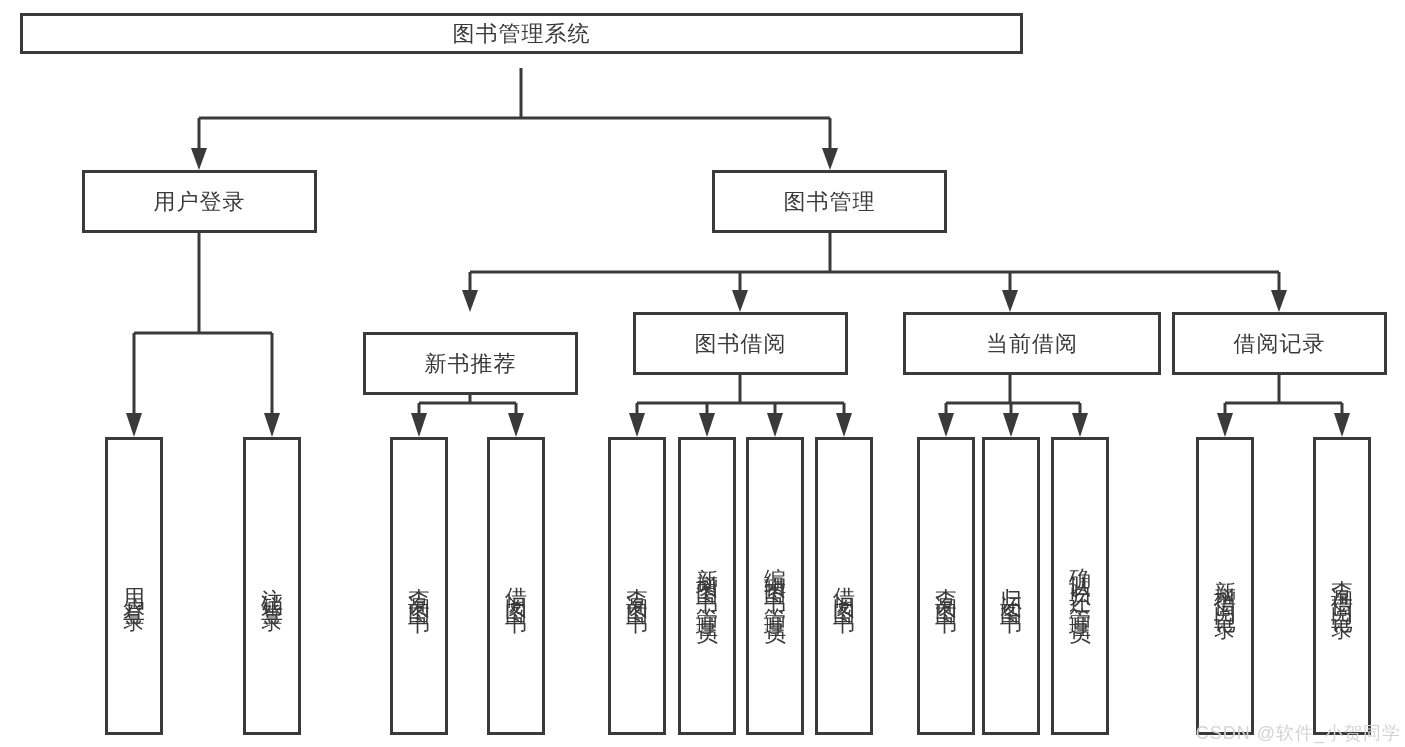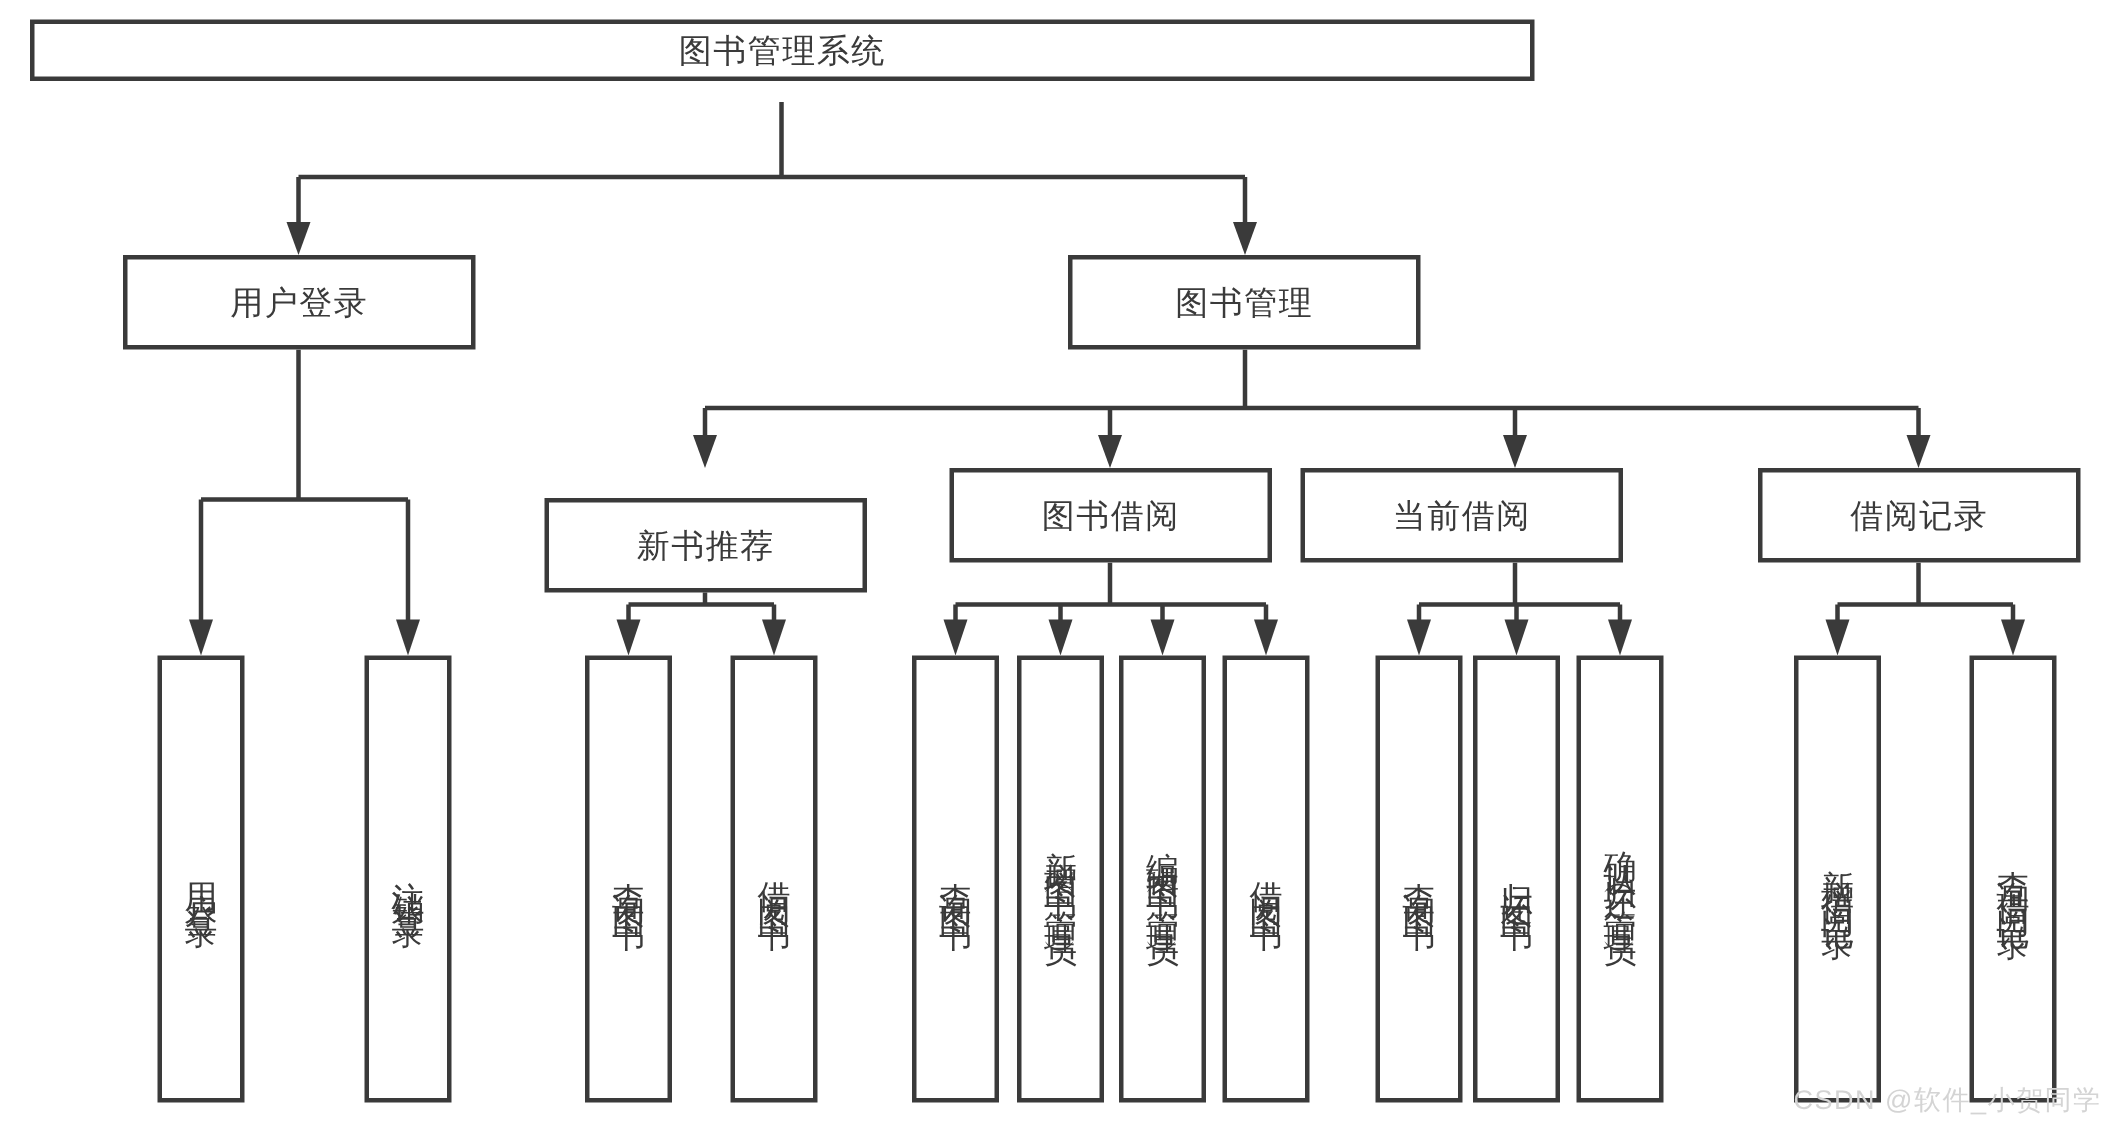--- a/index.html
+++ b/index.html
@@ -115,21 +115,21 @@
     </g>
   </svg>
 
   <div class="hbox" style="left:20px; top:13px; width:1003px; height:41px;">图书管理系统</div>
 
   <div class="hbox" style="left:82px; top:170px; width:235px; height:63px;">用户登录</div>
   <div class="hbox" style="left:712px; top:170px; width:235px; height:63px;">图书管理</div>
 
   <div class="hbox" style="left:363px; top:312px; width:215px; height:63px;margin-top:20px;">新书推荐</div>
   <div class="hbox" style="left:633px; top:312px; width:215px; height:63px;">图书借阅</div>
-  <div class="hbox" style="left:867px; top:312px; width:215px; height:63px;">当前借阅</div>
+  <div class="hbox" style="left:903px; top:312px; width:258px; height:63px;">当前借阅</div>
   <div class="hbox" style="left:1172px; top:312px; width:215px; height:63px;">借阅记录</div>
 
   <div class="vbox" style="left:105px;">
     <span class="vtext">用户登录</span>
   </div>
   <div class="vbox" style="left:243px;">
     <span class="vtext">注销登录</span>
   </div>
 
   <div class="vbox" style="left:390px;">

